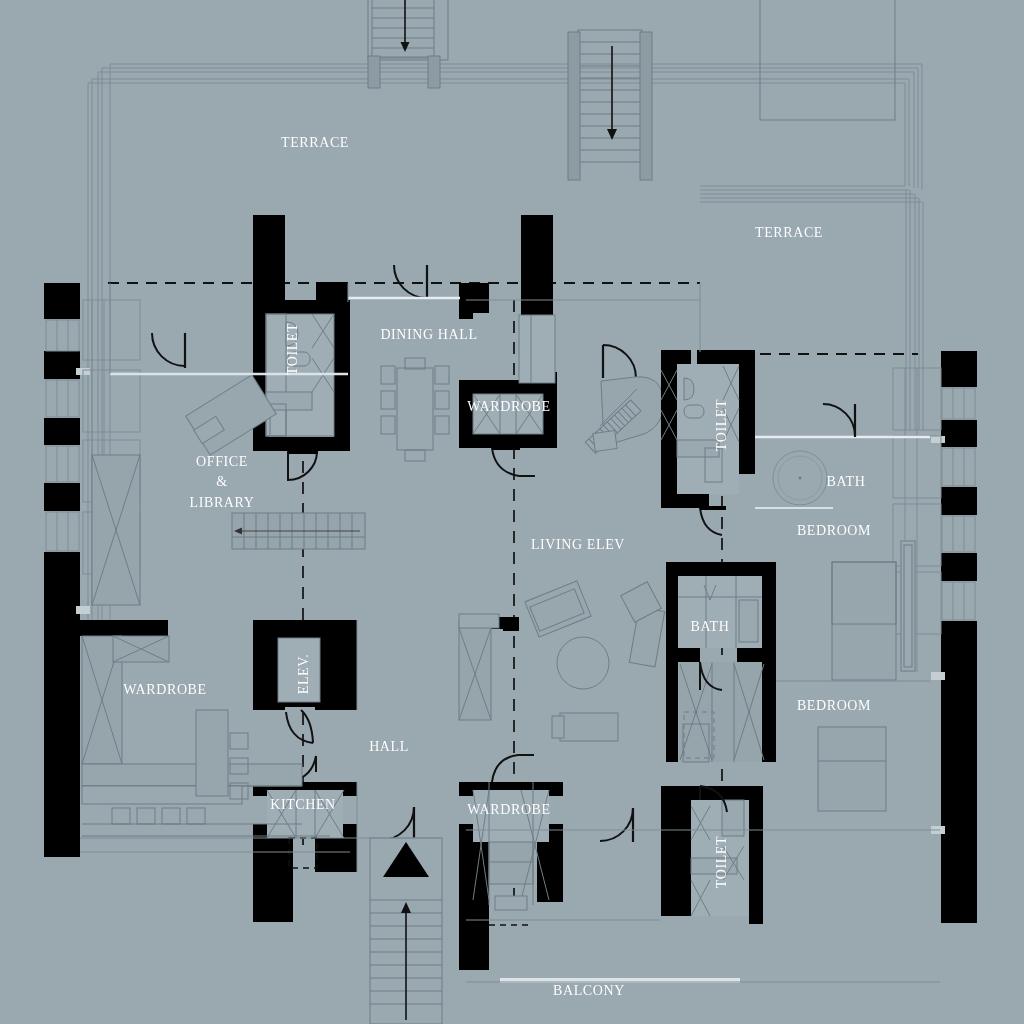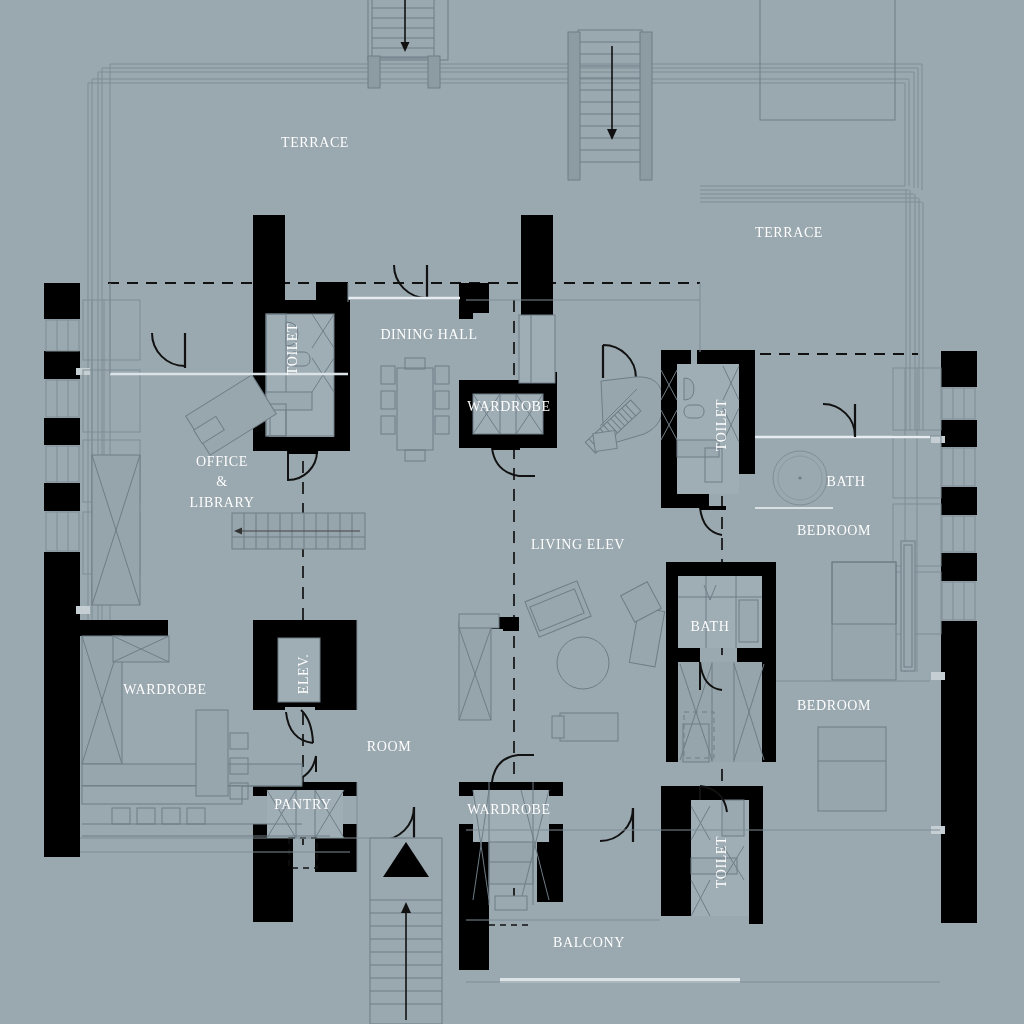--- a/index.html
+++ b/index.html
@@ -571,19 +571,19 @@
   <div class="rlabel" style="left:846px;top:482px;transform:translate(-50%,-50%);">BATH</div>
   <div class="rlabel" style="left:180px;top:482px;transform:translate(-50%,-50%);margin-left:42px;">OFFICE
 &amp;
 LIBRARY</div>
   <div class="rlabel" style="left:834px;top:531px;transform:translate(-50%,-50%);">BEDROOM</div>
   <div class="rlabel" style="left:578px;top:545px;transform:translate(-50%,-50%);">LIVING ELEV</div>
   <div class="rlabel" style="left:710px;top:627px;transform:translate(-50%,-50%);">BATH</div>
   <div class="rlabel vert" style="left:304px;top:674px;transform:translate(-50%,-50%) rotate(180deg);">ELEV.</div>
   <div class="rlabel" style="left:165px;top:690px;transform:translate(-50%,-50%);">WARDROBE</div>
   <div class="rlabel" style="left:834px;top:706px;transform:translate(-50%,-50%);">BEDROOM</div>
-  <div class="rlabel" style="left:389px;top:747px;transform:translate(-50%,-50%);">ROOM</div>
-  <div class="rlabel" style="left:303px;top:805px;transform:translate(-50%,-50%);">PANTRY</div>
+  <div class="rlabel" style="left:389px;top:747px;transform:translate(-50%,-50%);">HALL</div>
+  <div class="rlabel" style="left:303px;top:805px;transform:translate(-50%,-50%);">KITCHEN</div>
   <div class="rlabel" style="left:509px;top:810px;transform:translate(-50%,-50%);">WARDROBE</div>
   <div class="rlabel vert" style="left:722px;top:862px;transform:translate(-50%,-50%) rotate(180deg);">TOILET</div>
-  <div class="rlabel" style="left:589px;top:943px;transform:translate(-50%,-50%);">BALCONY</div>
+  <div class="rlabel" style="left:589px;top:991px;transform:translate(-50%,-50%);">BALCONY</div>
 
 </div>
 
 </body></html>

